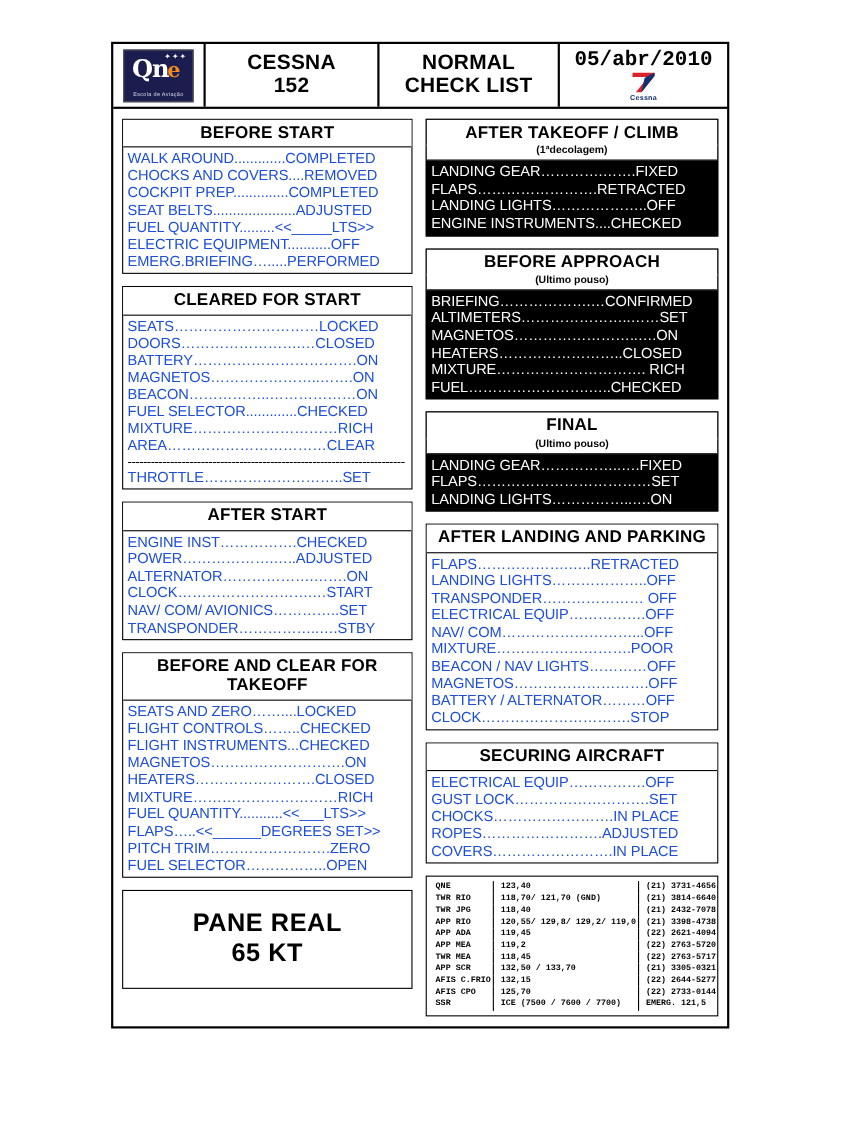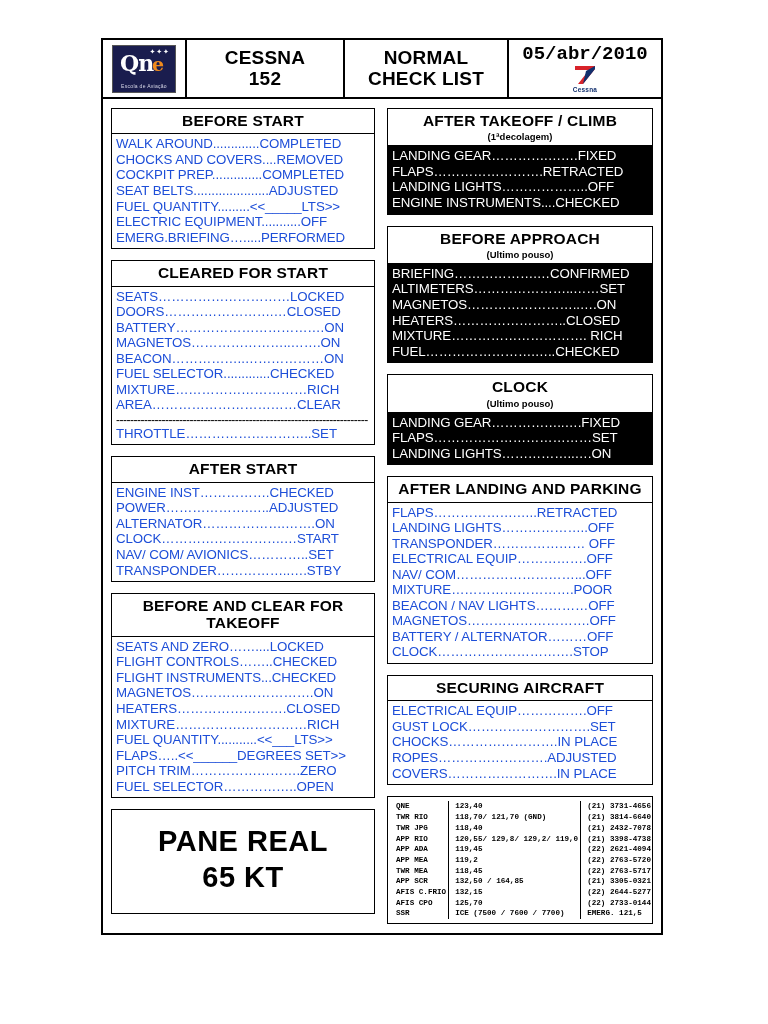--- a/index.html
+++ b/index.html
@@ -133,21 +133,21 @@
     letter-spacing: -0.5px; overflow: hidden;
     white-space: nowrap; color: #000;
     padding: 1px 0 0 0;
   }
 
   
   .pane {
     border: 1.5px solid #000;
     text-align: center;
     padding: 14px 4px 18px 4px;
-    font-size: 29px; font-weight: bold;
+    font-size: 23px; font-weight: bold;
     line-height: 1.22;
     letter-spacing: .5px;
     background: #fff;
   }
 
   
   .freq {
     border: 1.5px solid #000;
     padding: 4px 0 4px 0;
     background: #fff;
@@ -280,21 +280,21 @@
             <div class="blist">
               <div class="row">BRIEFING……………….…CONFIRMED</div>
               <div class="row">ALTIMETERS…………………..……SET</div>
               <div class="row">MAGNETOS……………………..….ON</div>
               <div class="row">HEATERS……………………..CLOSED</div>
               <div class="row">MIXTURE…………………………. RICH</div>
               <div class="row">FUEL…………………….…..CHECKED</div>
             </div>
           </div>
           <div class="block inv">
-            <div class="bhead" style="border-bottom: none;">CLOCK</div>
+            <div class="bhead" style="border-bottom: none;">FINAL</div>
             <div class="bsub">(Ultimo pouso)</div>
             <div class="blist">
               <div class="row">LANDING GEAR……………..….FIXED</div>
               <div class="row">FLAPS………………………………SET</div>
               <div class="row">LANDING LIGHTS……………..….ON</div>
             </div>
           </div>
           <div class="block">
             <div class="bhead">AFTER LANDING AND PARKING</div>
             <div class="blist">
@@ -353,21 +353,21 @@
                   <td class="c1">119,2</td>
                   <td class="c2">(22) 2763-5720</td>
                 </tr>
                 <tr>
                   <td class="c0">TWR MEA</td>
                   <td class="c1">118,45</td>
                   <td class="c2">(22) 2763-5717</td>
                 </tr>
                 <tr>
                   <td class="c0">APP  SCR</td>
-                  <td class="c1">132,50 / 164,85</td>
+                  <td class="c1">132,50 / 133,70</td>
                   <td class="c2">(21) 3305-0321</td>
                 </tr>
                 <tr>
                   <td class="c0">AFIS C.FRIO</td>
                   <td class="c1">132,15</td>
                   <td class="c2">(22) 2644-5277</td>
                 </tr>
                 <tr>
                   <td class="c0">AFIS CPO</td>
                   <td class="c1">125,70</td>

